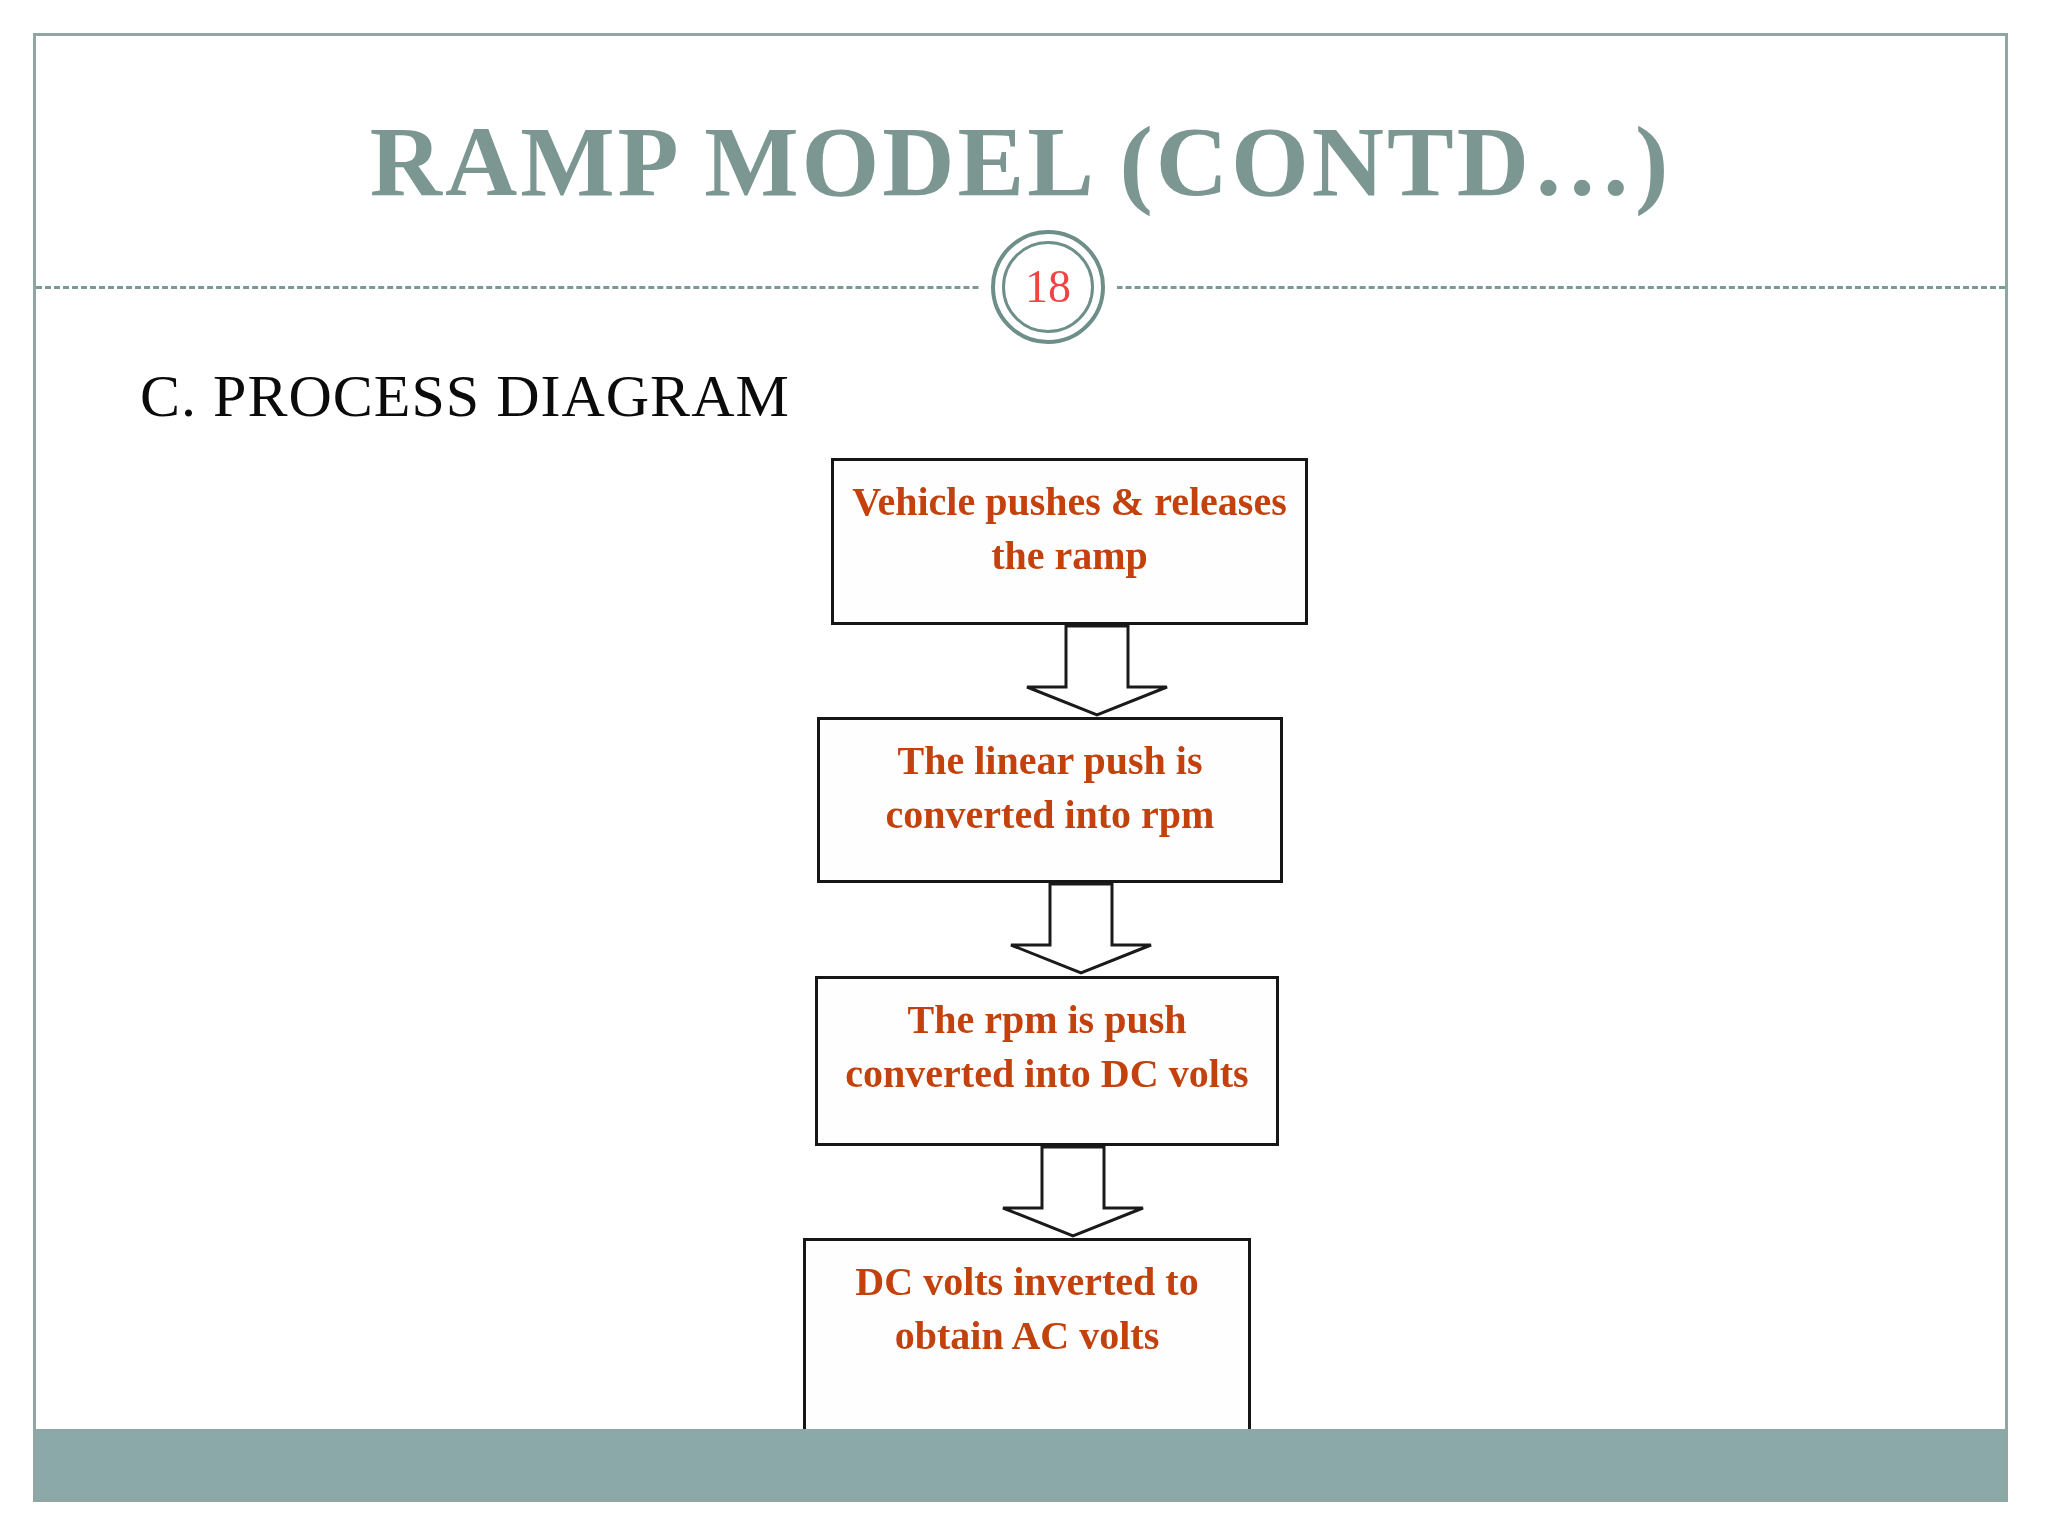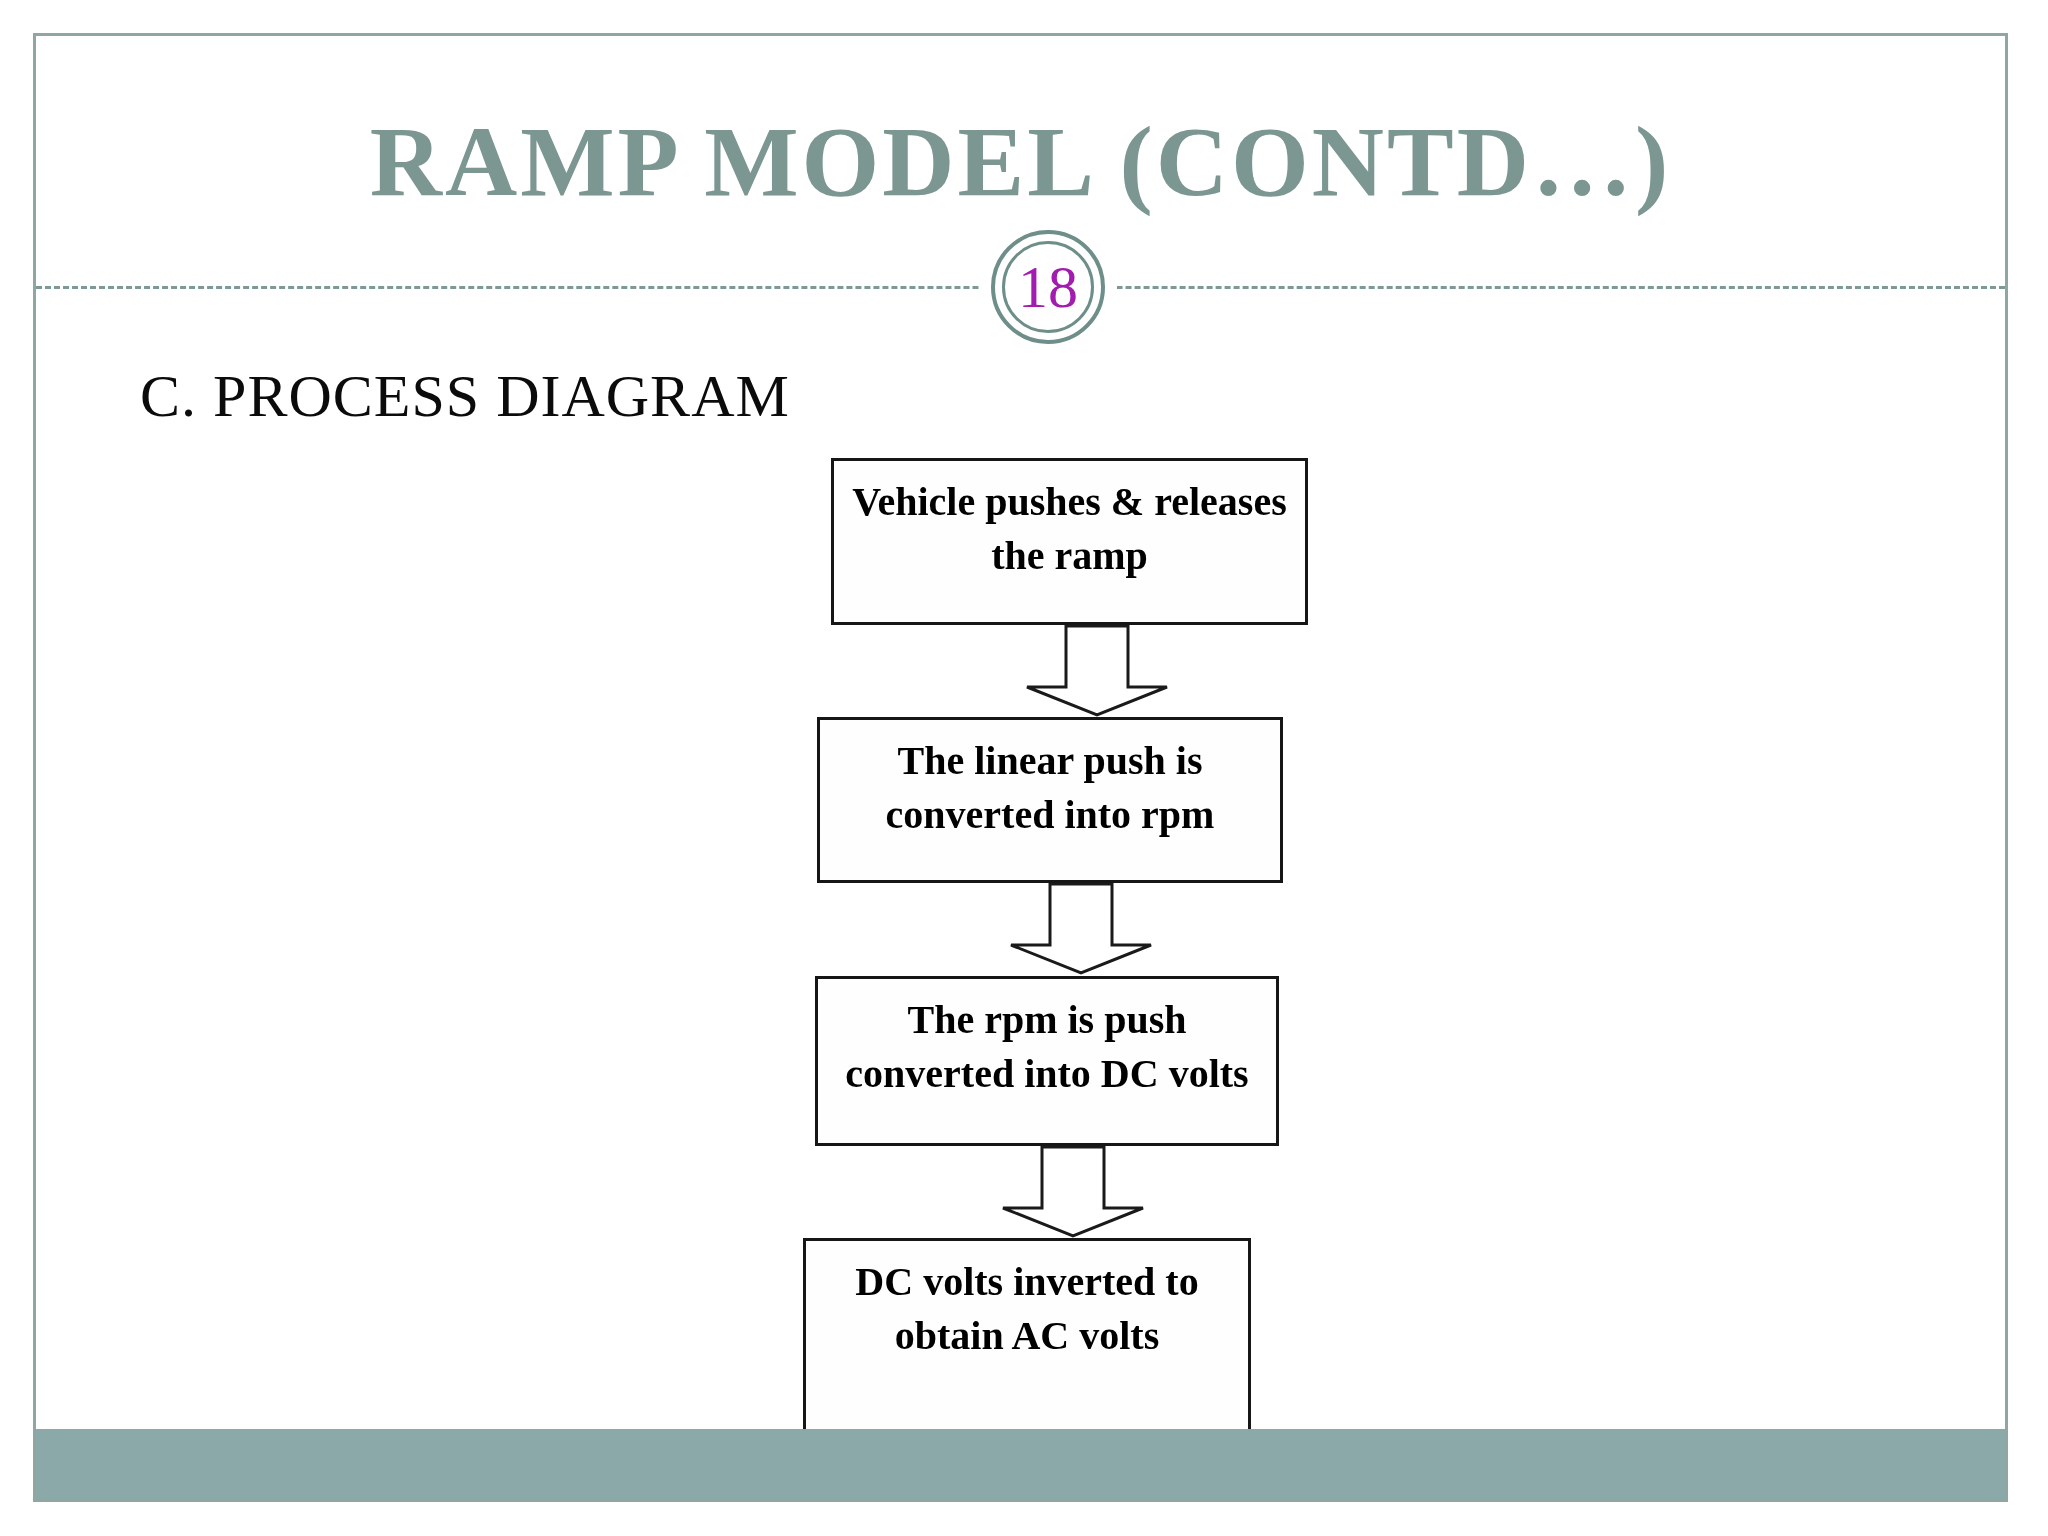--- a/index.html
+++ b/index.html
@@ -67,22 +67,22 @@
     width: 92px;
     height: 92px;
     border: 3px solid #6d8e89;
     border-radius: 50%;
     display: flex;
     align-items: center;
     justify-content: center;
     box-sizing: border-box;
   }
   .page-number {
-    font-size: 60px;
-    color: #a21caf;
+    font-size: 46px;
+    color: #ef4444;
     font-family: "Liberation Serif", serif;
     line-height: 1;
   }
   .section-heading {
     position: absolute;
     left: 88px;
     top: 310px;
     margin: 16px;
     font-size: 60px;
     font-weight: normal;
@@ -104,21 +104,21 @@
     background: #fefefe;
     box-sizing: border-box;
     text-align: center;
     padding-top: 14px;
   }
   .flow-box .label {
     display: inline-block;
     font-weight: bold;
     font-size: 40px;
     line-height: 1.35;
-    color: #000000;
+    color: #c2410c;
     font-family: "Liberation Serif", serif;
   }
   .box-1 { left: 795px; top: 422px; width: 477px; height: 167px; }
   .box-1 .label { max-width: 440px; }
   .box-2 { left: 781px; top: 681px; width: 466px; height: 166px; }
   .box-2 .label { max-width: 440px; }
   .box-3 { left: 779px; top: 940px; width: 464px; height: 170px; }
   .box-3 .label { max-width: 420px; }
   .box-4 { left: 767px; top: 1202px; width: 448px; height: 196px; }
   .box-4 .label { max-width: 430px; }

